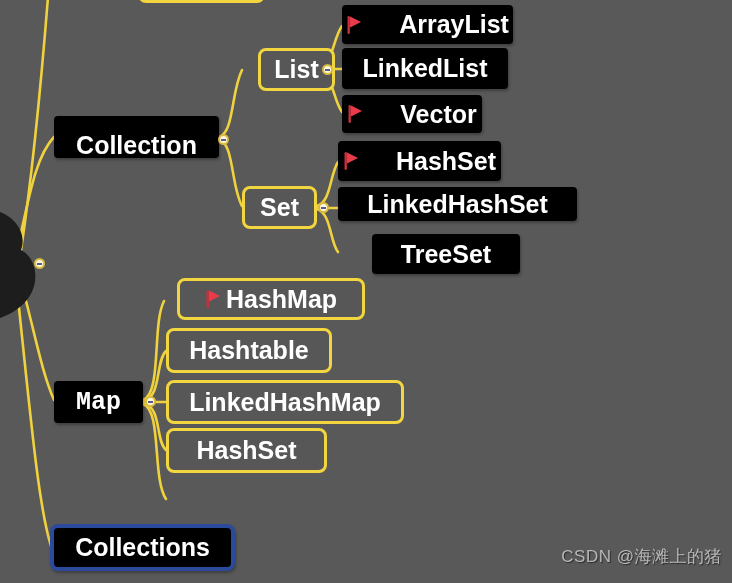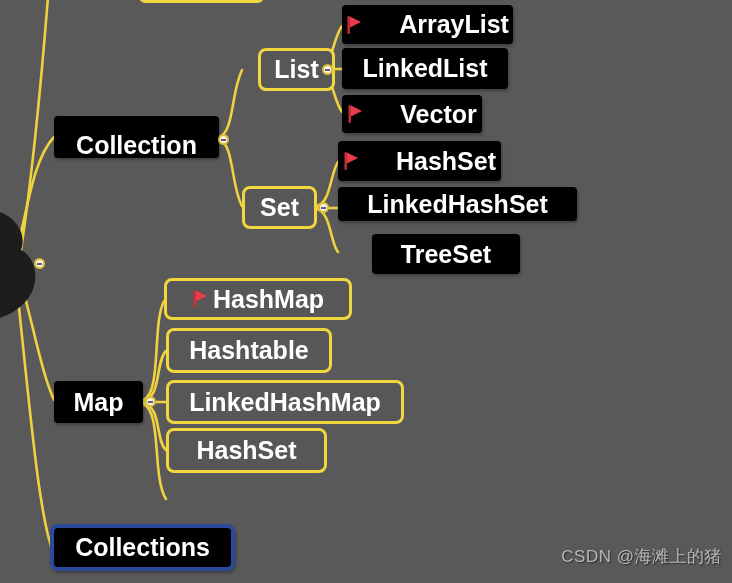--- a/index.html
+++ b/index.html
@@ -140,25 +140,25 @@
   </div>
 
   <div class="topic filled" style="left:338px;top:187px;width:239px;height:34px;">
     <span>LinkedHashSet</span>
   </div>
 
   <div class="topic filled" style="left:338px;top:234px;width:148px;height:40px;margin-left:34px;">
     <span>TreeSet</span>
   </div>
 
-  <div class="topic filled" style="left:54px;top:381px;width:89px;height:42px;">
+  <div class="topic filled" style="left:54px;top:381px;width:89px;height:42px;font-family:Liberation Mono, monospace;">
     <span>Map</span>
   </div>
 
-  <div class="topic outlined" style="left:164px;top:278px;width:188px;height:42px;">
+  <div class="topic outlined" style="left:177px;top:278px;width:188px;height:42px;">
     <span class="flag">
       <svg width="16" height="20" viewBox="0 0 16 20">
           <rect x="1.5" y="1" width="2.4" height="18" rx="1.2" fill="#c8303c"></rect>
           <path d="M4 1.5 L15 7 L4 12.5 Z" fill="#ea3b4b"></path>
         </svg>
     </span>
     <span>HashMap</span>
   </div>
 
   <div class="topic outlined" style="left:166px;top:328px;width:166px;height:45px;">

